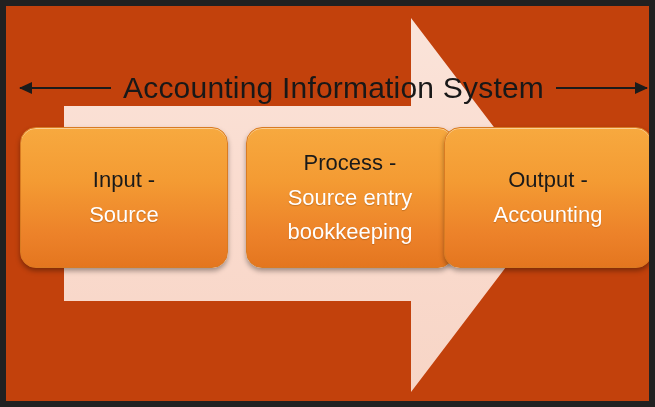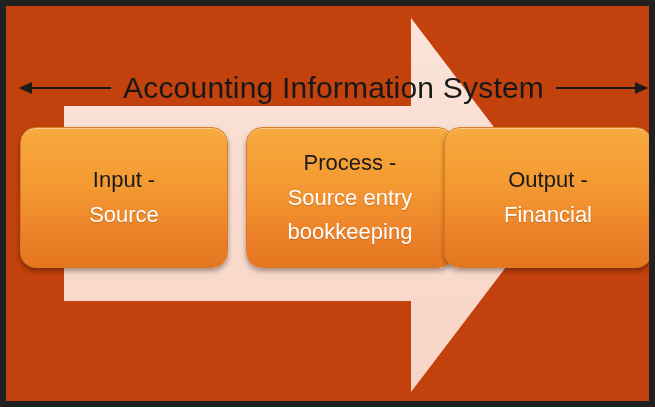--- a/index.html
+++ b/index.html
@@ -143,16 +143,16 @@
   </div>
 
   <div class="stage-box" id="box-process">
     <div class="stage-title">Process -</div>
     <div class="stage-detail">Source entry</div>
     <div class="stage-detail">bookkeeping</div>
   </div>
 
   <div class="stage-box" id="box-output">
     <div class="stage-title">Output -</div>
-    <div class="stage-detail">Financial</div>
+    <div class="stage-detail">Accounting</div>
   </div>
 
 </div>
 
 </body></html>

